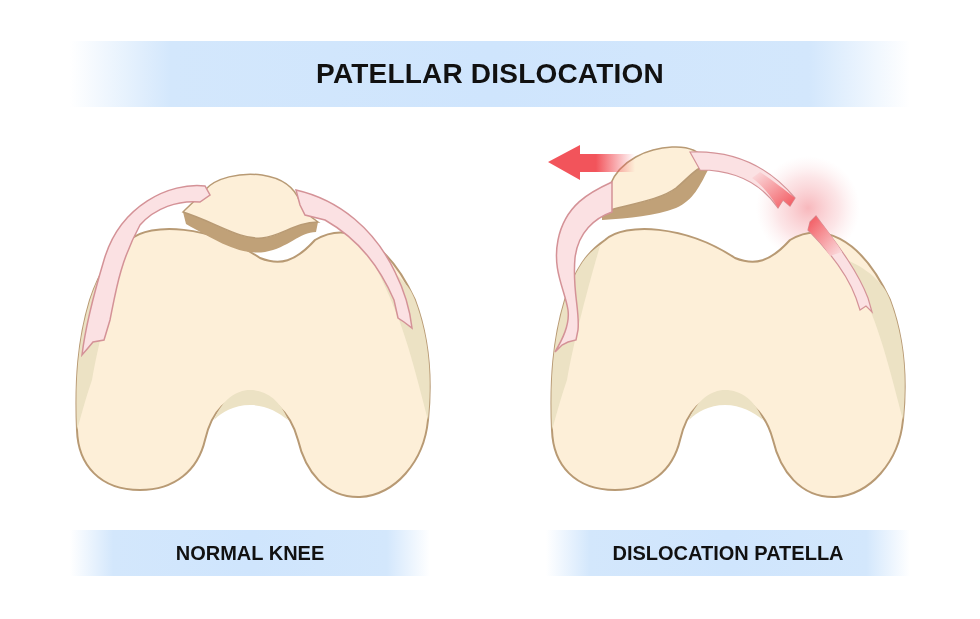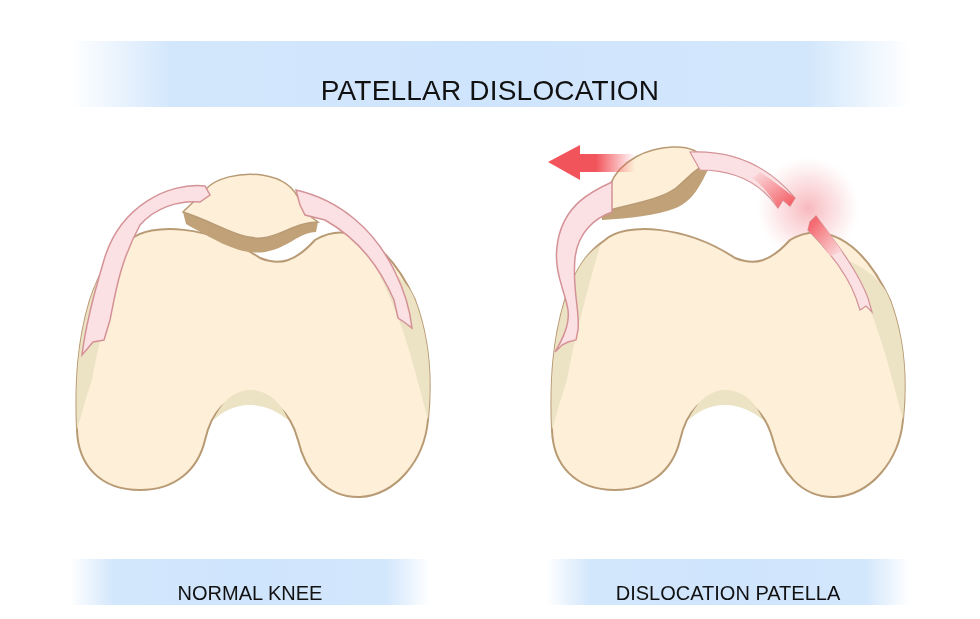--- a/index.html
+++ b/index.html
@@ -1,20 +1,20 @@
 <!DOCTYPE html>
 <html><head>
 <meta charset="utf-8">
 <style>
   html,body{margin:0;padding:0;background:#ffffff;}
   body{width:980px;height:619px;position:relative;overflow:hidden;font-family:"Liberation Sans","DejaVu Sans",sans-serif;}
-  .banner{position:absolute;display:flex;align-items:flex-end;justify-content:center;color:#111;
-    background:linear-gradient(90deg,rgba(205,228,252,0) 0%,#d3e7fc 12%,#cfe5fd 50%,#d3e7fc 88%,rgba(205,228,252,0) 100%);}
+  .banner{position:absolute;display:flex;align-items:center;justify-content:center;color:#111;
+    background:linear-gradient(90deg,rgba(205,228,252,0) 0%,#d3e7fc 12%,#cfe5fd 50%,#d3e7fc 88%,rgba(205,228,252,0) 100%);font-weight:bold;}
   .title-banner{left:70px;top:41px;width:840px;height:66px;font-size:28px;letter-spacing:0.2px;}
-  .label-banner{top:559px;height:46px;font-size:20px;}
+  .label-banner{top:530px;height:46px;font-size:20px;}
   .label-left{left:70px;width:360px;}
   .label-right{left:546px;width:364px;}
   svg.scene{position:absolute;left:0;top:0;}
 </style>
 </head>
 <body>
 
 <div class="banner title-banner">
   <span>PATELLAR DISLOCATION</span>
 </div>

